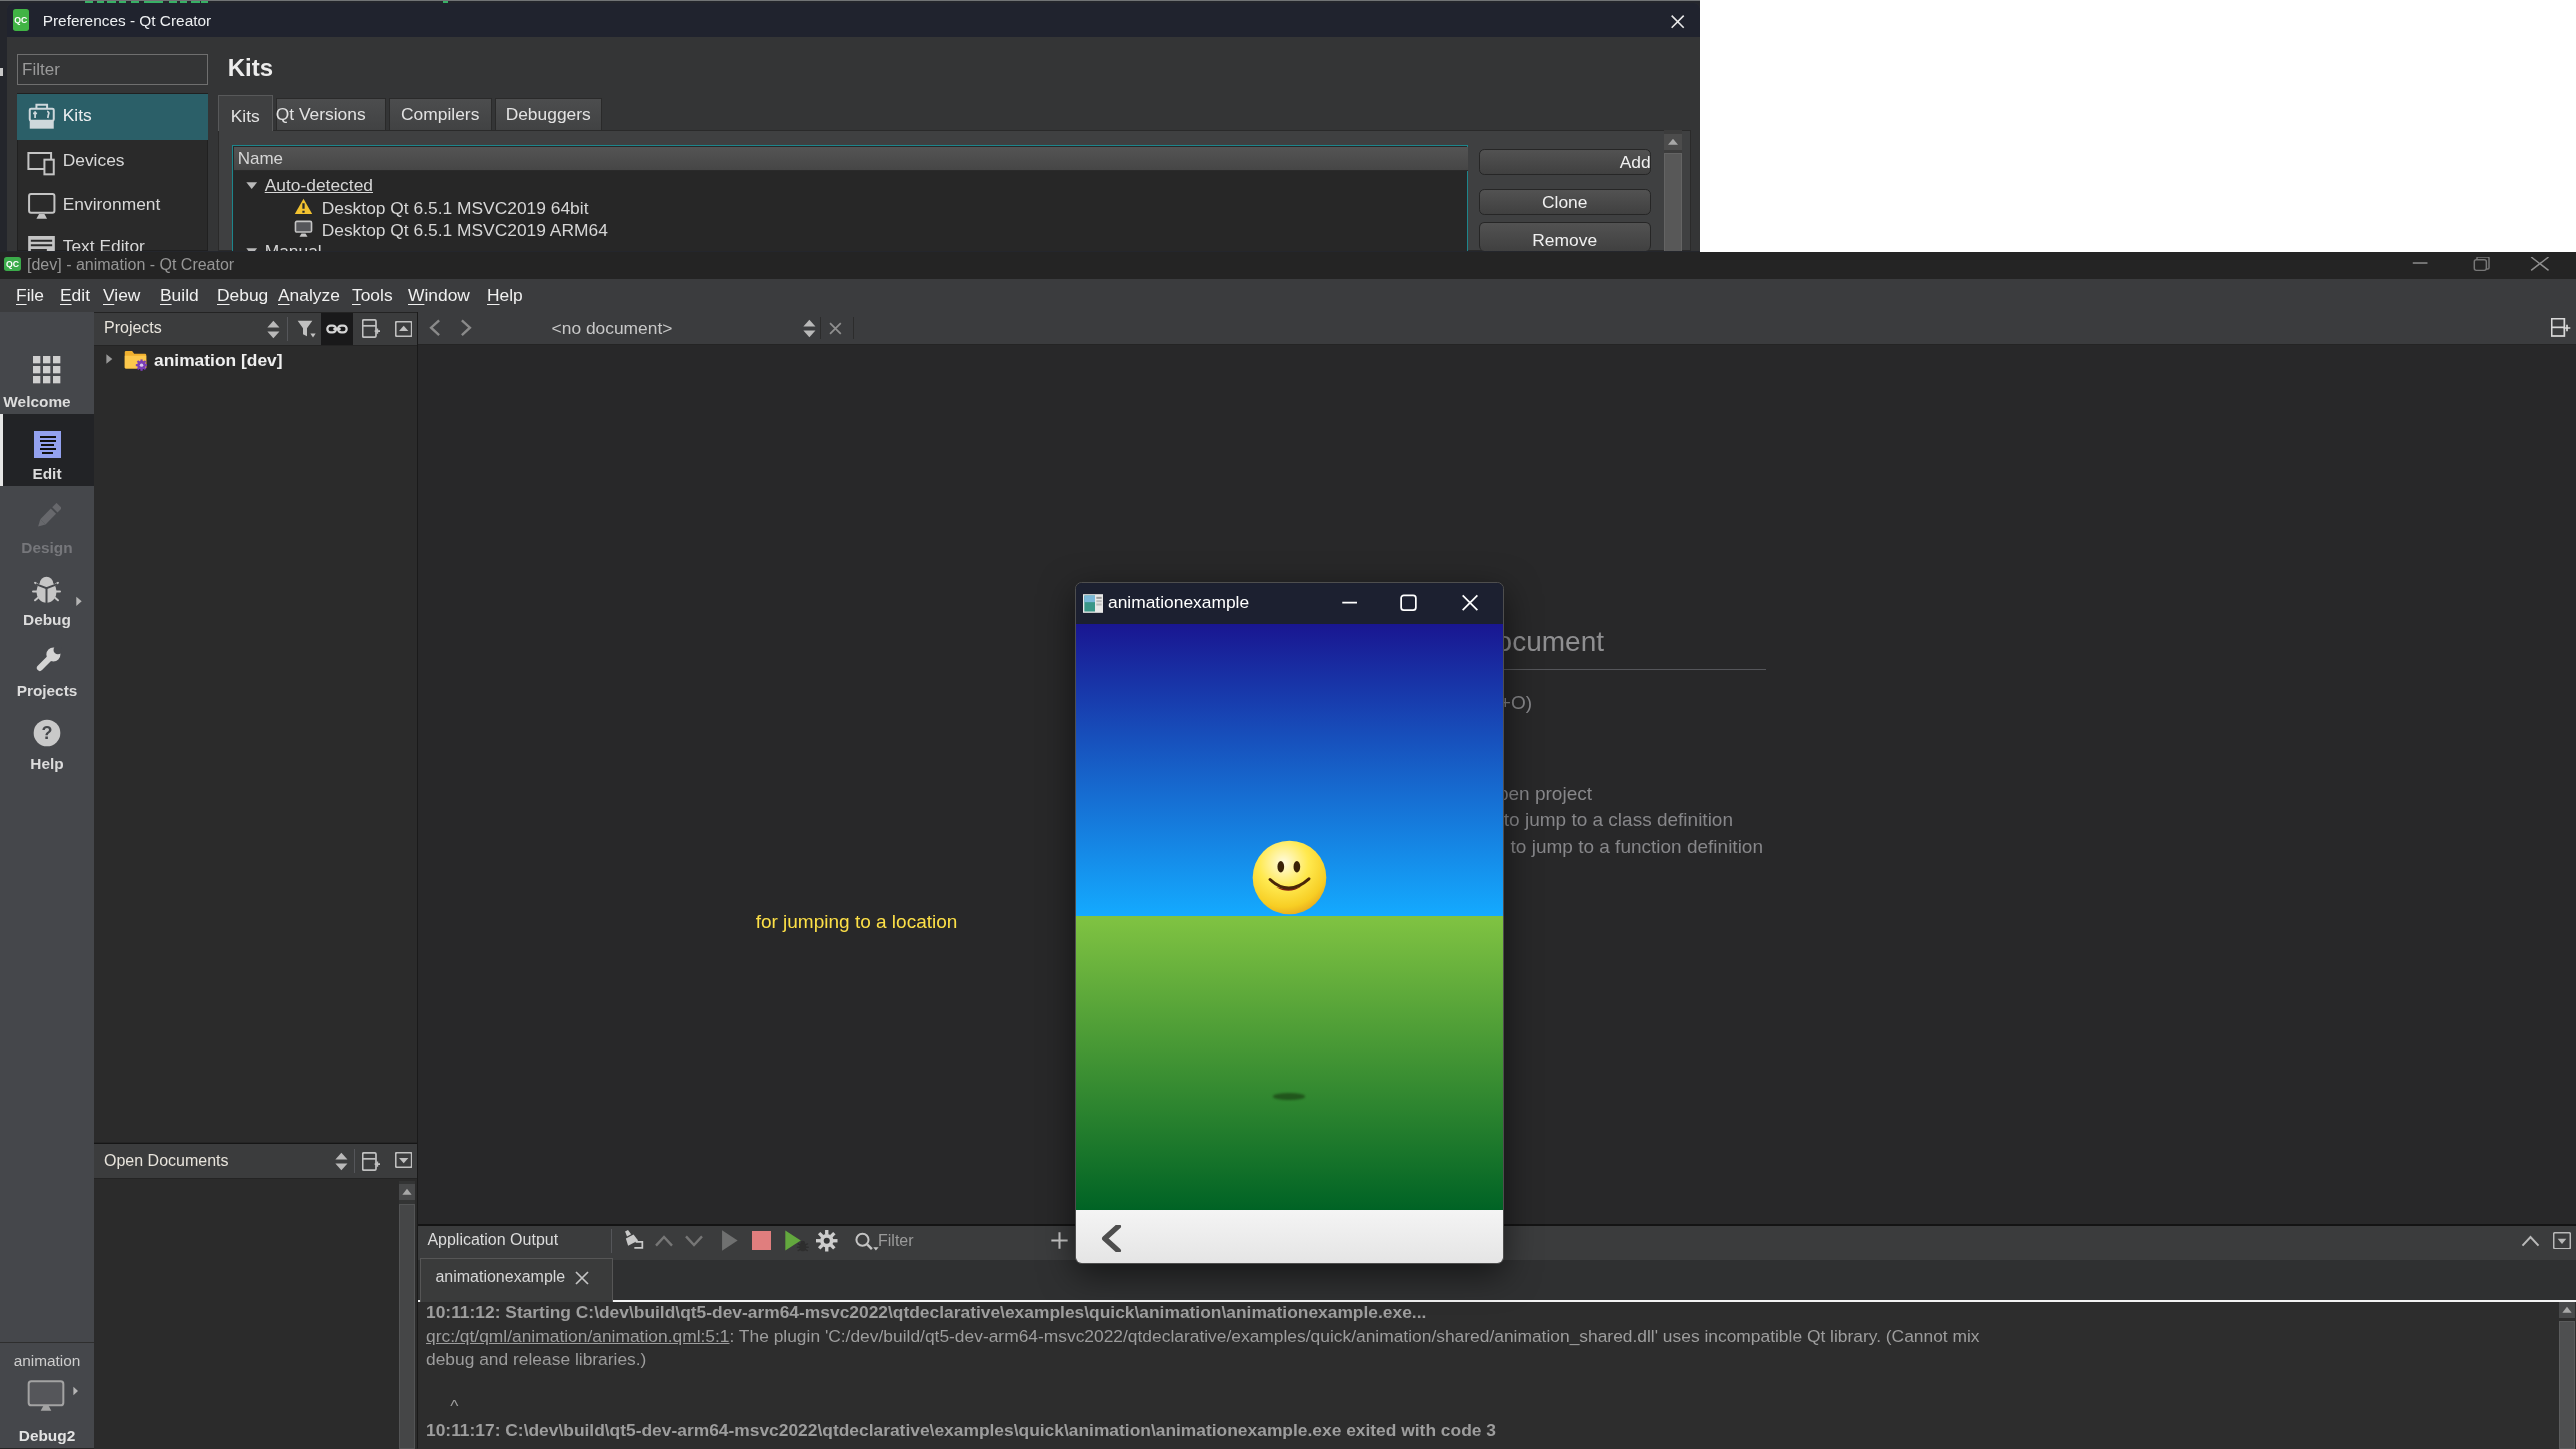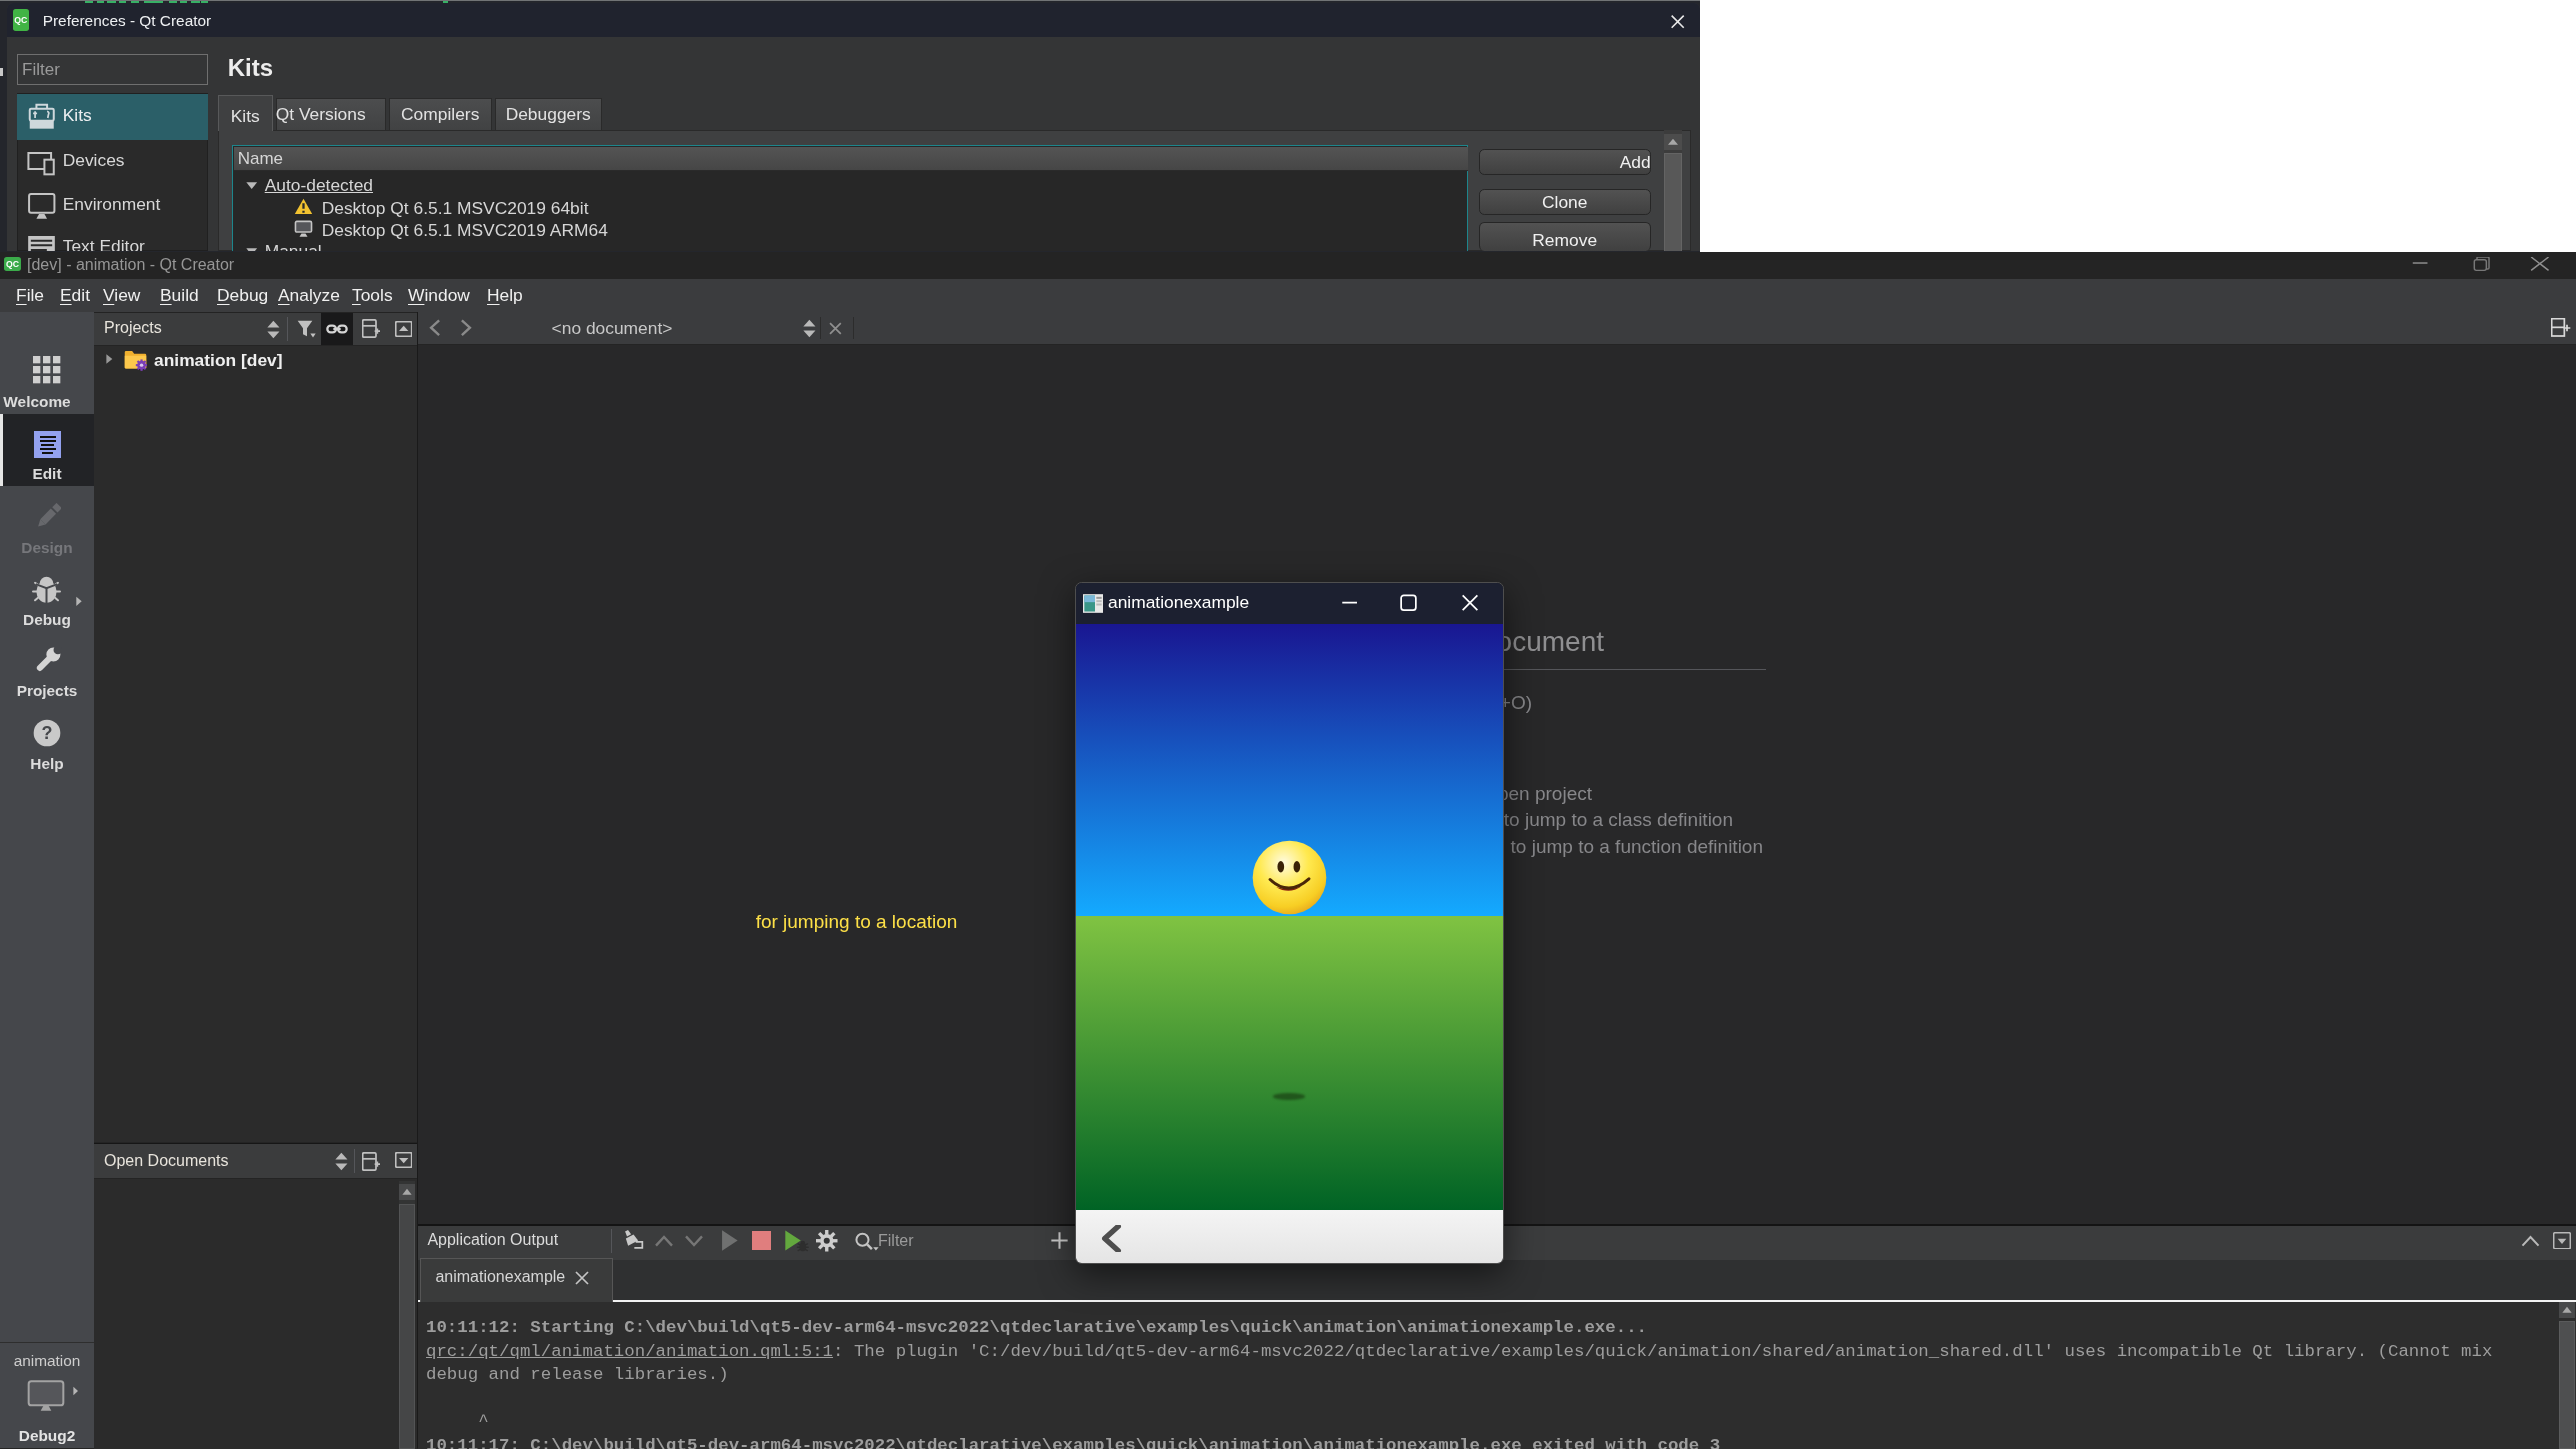--- a/index.html
+++ b/index.html
@@ -1,20 +1,20 @@
 <!DOCTYPE html>
 <html style="font-size:10.7px"><head>
 <meta charset="utf-8">
 <style>
   * { margin:0; padding:0; box-sizing:border-box; }
   html,body { width:2576px; height:1449px; overflow:hidden; background:#fff; }
   body { font-family:"Liberation Sans", sans-serif; position:relative; }
   .abs { position:absolute; }
   .nowrap { white-space:nowrap; }
-  .mono { font-family:Liberation Mono, monospace;margin-top:16px; }
+  .mono { font-family:Liberation Sans, sans-serif; }
 </style>
 </head>
 <body>
 
 <div class="abs" style="left:0;top:0;width:1700px;height:255px;background:#24262c;"></div>
 <div class="abs" style="left:0;top:0;width:1700px;height:1.3px;background:#717476;"></div>
 <div class="abs" id="greenbits" style="left:0;top:1.3px;height:4px;width:1700px;">
     <div class="abs" style="left:85px;top:0;width:8px;height:3.4px;background:#37b065;"></div>
     <div class="abs" style="left:97px;top:0;width:6.7px;height:3.4px;background:#37b065;"></div>
     <div class="abs" style="left:107px;top:0;width:9.4px;height:3.4px;background:#37b065;"></div>

